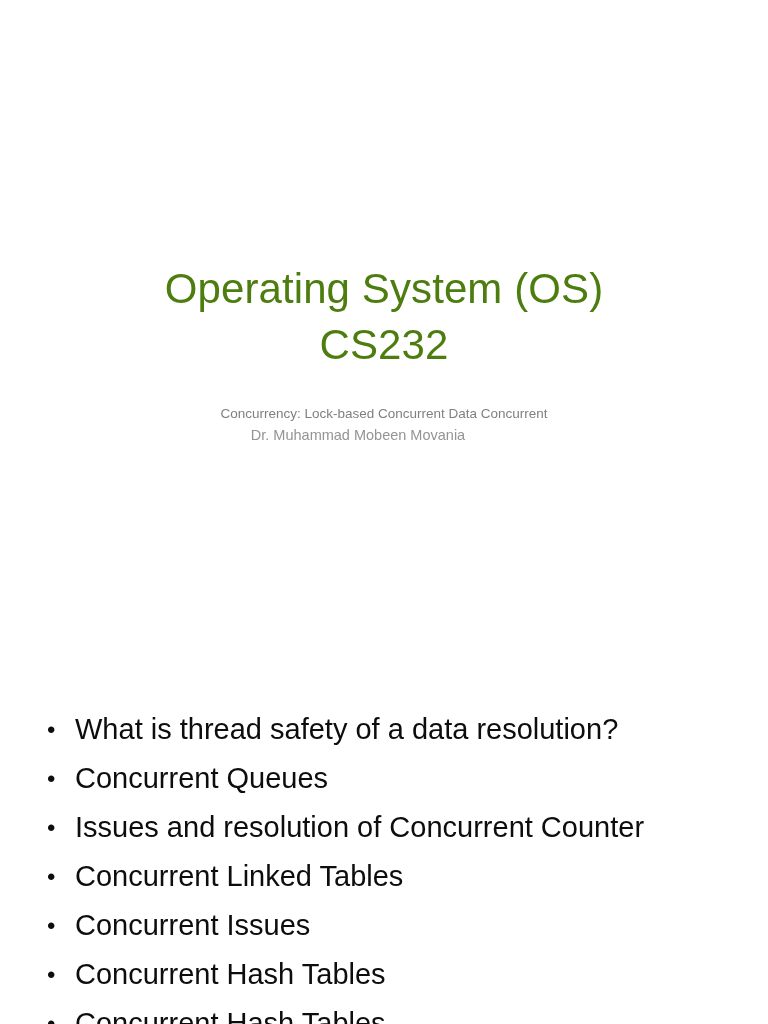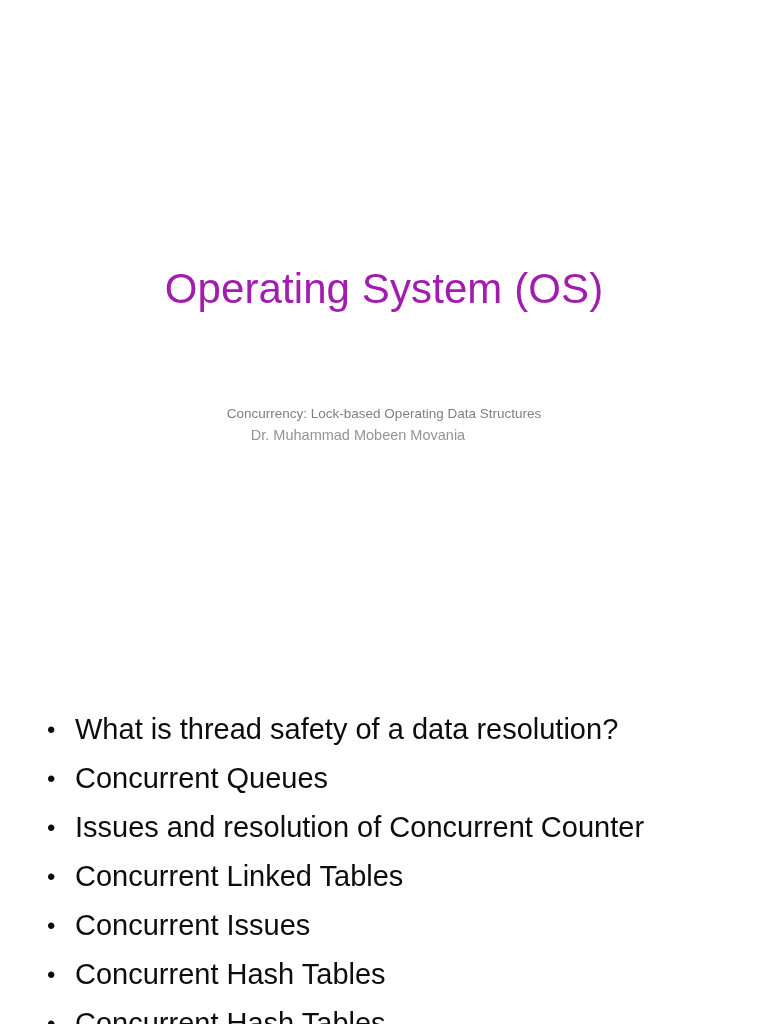--- a/index.html
+++ b/index.html
@@ -37,21 +37,21 @@
 
   .deck-title {
     position: absolute;
     left: 0;
     top: 233px;
     width: 768px;
     text-align: center;
     font-size: 42px;
     line-height: 56px;
     font-weight: 400;
-    color: #a21caf;
+    color: #4d7c0f;
     letter-spacing: 0.1px;
   }
   .deck-title .title-line {
     display: block;
   }
 
   .deck-subtitle {
     position: absolute;
     left: 0;
     top: 391px;
@@ -134,23 +134,24 @@
 </style>
 </head>
 <body>
 
 <div class="doc-viewport">
 
   <section class="slide-title">
 
     <h1 class="deck-title">
       <span class="title-line">Operating System (OS)</span>
+      <span class="title-line">CS232</span>
     </h1>
 
-    <p class="deck-subtitle">Concurrency: Lock-based Operating Data Structures</p>
+    <p class="deck-subtitle">Concurrency: Lock-based Concurrent Data Concurrent</p>
 
     <div class="deck-authors">
       <span class="author-line">Dr. Muhammad Mobeen Movania</span>
     </div>
 
   </section>
 
   <section class="slide-outlines">
 
 

